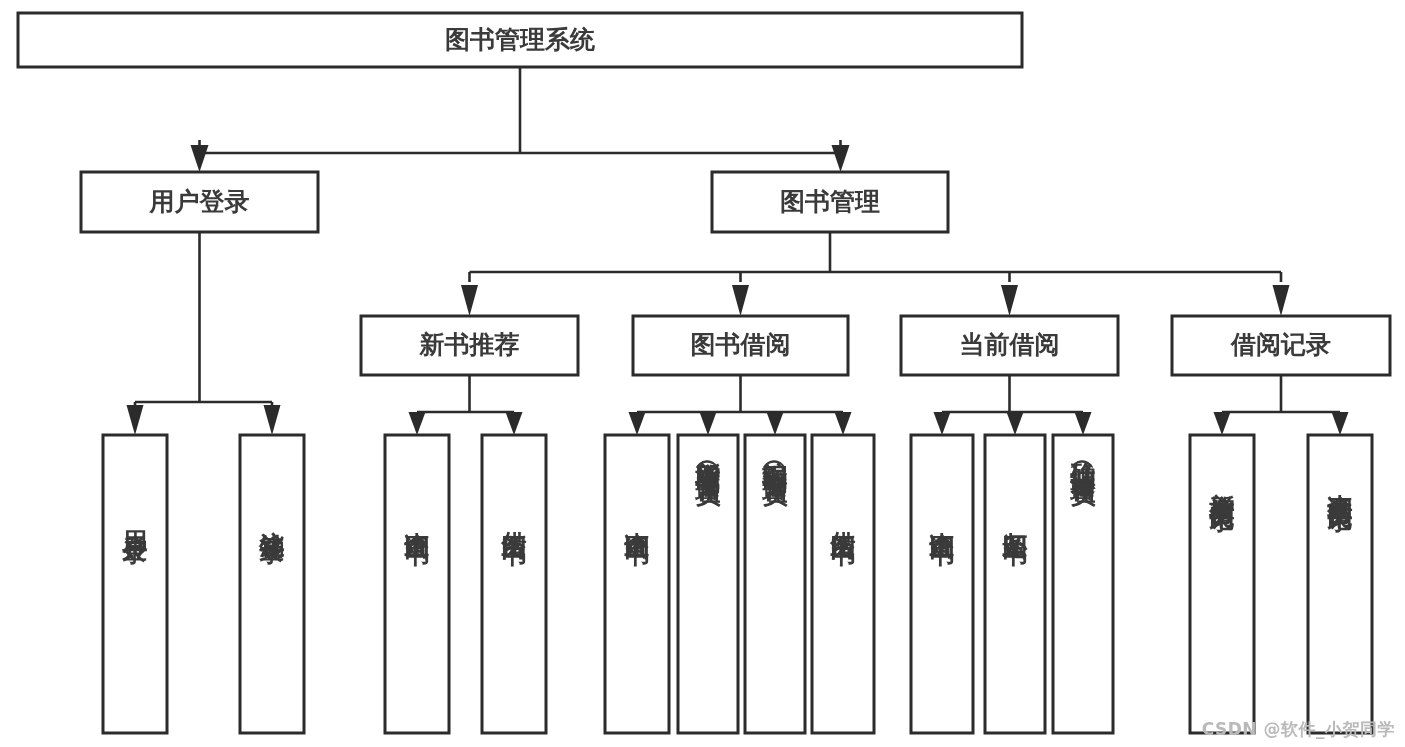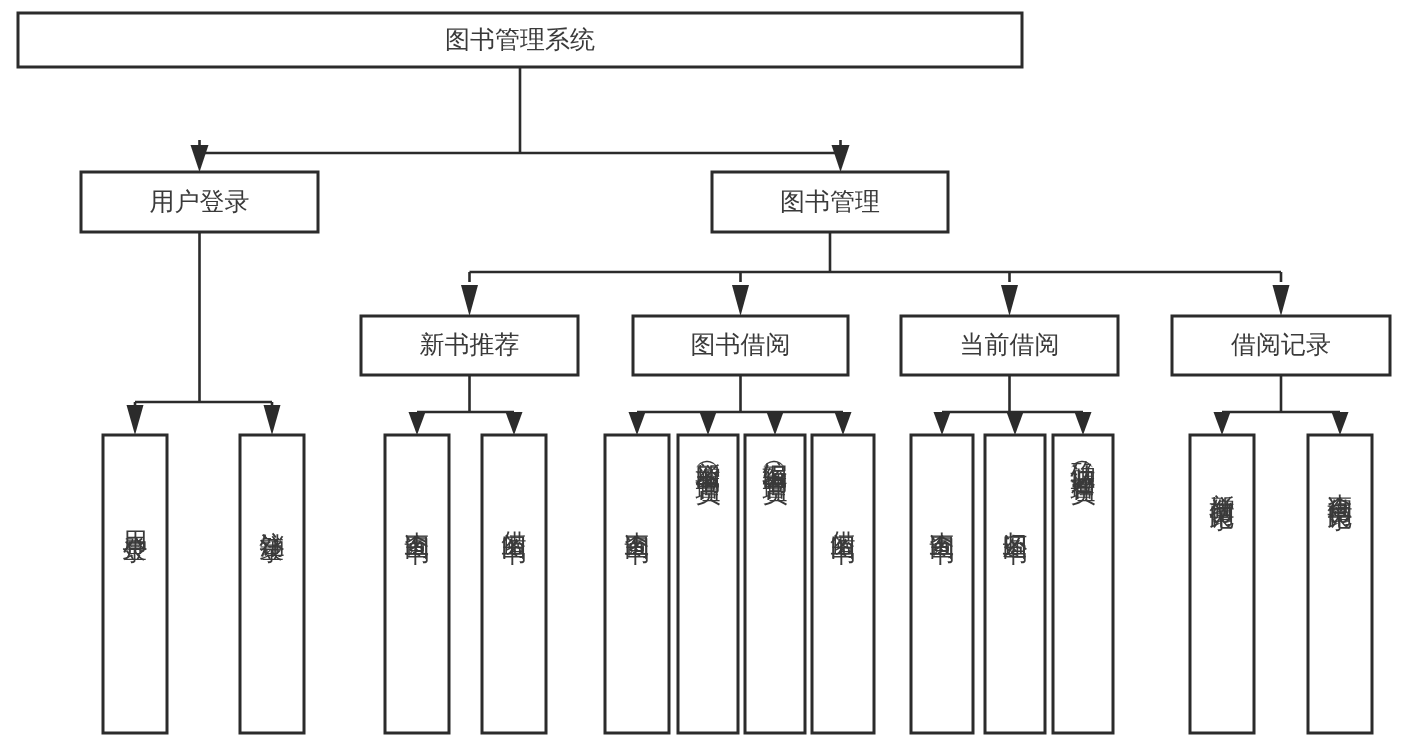--- a/index.html
+++ b/index.html
@@ -11,20 +11,21 @@
     width: 1405px;
     height: 747px;
     font-family: "DejaVu Sans", "Liberation Sans", sans-serif;
     overflow: hidden;
     position: relative;
   }
   #diagram-root {
     position: relative;
     width: 1405px;
     height: 747px;
+    font-weight: bold;
   }
   svg.diagram {
     position: absolute;
     left: 0;
     top: 0;
     width: 1405px;
     height: 747px;
   }
   .node-box {
     fill: #ffffff;
@@ -235,14 +236,15 @@
   </div>
 
   <div class="node-label-v-wrap" style="left:1190px; top:435px; width:64px; height:298px;">
     <span class="node-label-v" style="margin-top:38px;">新增借阅记录</span>
   </div>
 
   <div class="node-label-v-wrap" style="left:1308px; top:435px; width:64px; height:298px;">
     <span class="node-label-v" style="margin-top:38px;">查询借阅记录</span>
   </div>
 
+  <div class="watermark">CSDN @软件_小贺同学</div>
 
 </div>
 
 </body></html>

